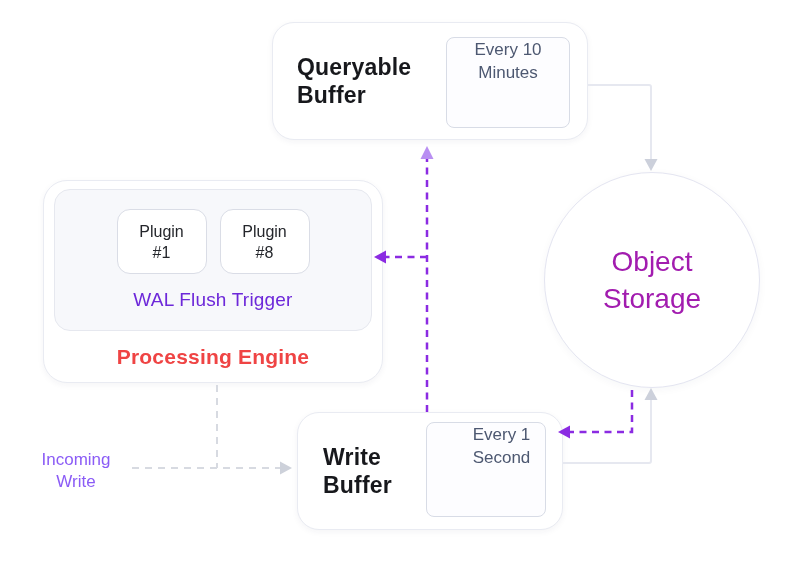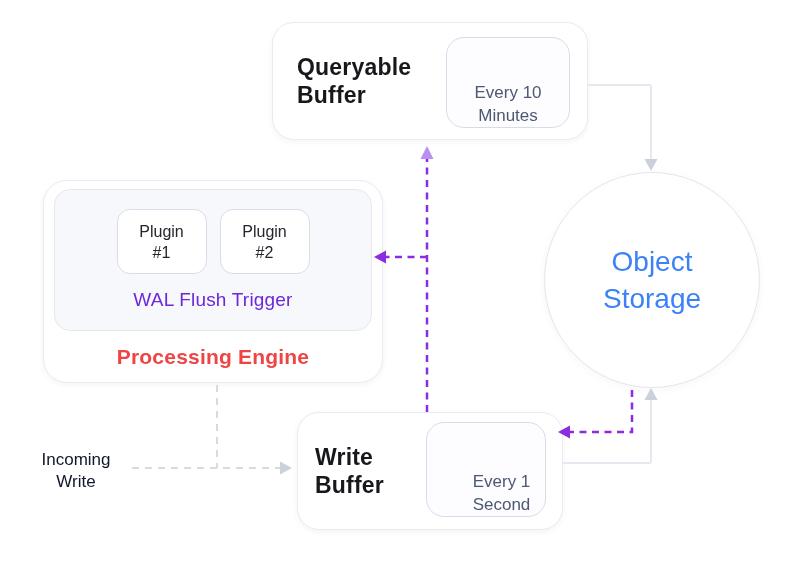--- a/index.html
+++ b/index.html
@@ -11,31 +11,31 @@
   .connectors{position:absolute;left:0;top:0;width:790px;height:579px;z-index:3;pointer-events:none;}
   
   .node{
     position:absolute;background:#ffffff;border:1.5px solid #e9ebf2;border-radius:22px;
     box-shadow:0 2px 6px rgba(30,40,80,0.05);z-index:2;box-sizing:border-box;
   }
   .node-title{
     font-weight:bold;color:#17181c;font-size:23px;line-height:28px;letter-spacing:.2px;
   }
   .badge{
-    position:absolute;background:#fdfdff;border:1.5px solid #d8dce6;border-radius:18px;
-    display:flex;align-items:flex-end;justify-content:center;text-align:center;
+    position:absolute;background:#fdfdff;border:1.5px solid #d8dce6;border-radius:8px;
+    display:flex;align-items:flex-start;justify-content:center;text-align:center;
     color:#4d5871;font-size:17px;line-height:23px;box-sizing:border-box;
   }
   
   .queryable{left:272px;top:22px;width:316px;height:118px;display:flex;align-items:center;}
   .queryable .node-title{margin-left:24px;width:136px;}
   .queryable .badge{right:17px;top:14px;width:124px;height:91px;}
   
   .writebuf{left:297px;top:412px;width:266px;height:118px;display:flex;align-items:center;}
-  .writebuf .node-title{margin-left:17px;width:95px;}
+  .writebuf .node-title{margin-left:25px;width:95px;}
   .writebuf .badge{right:16px;top:9px;width:120px;height:95px;padding-left:31px;}
   
   .engine{
     left:43px;top:180px;width:340px;height:203px;border-radius:24px;
     display:flex;flex-direction:column;padding:8px 10px 0 10px;
   }
   .wal-box{
     background:#f7f8fb;border:1.5px solid #e6e8ef;border-radius:16px;height:142px;
     box-sizing:border-box;display:flex;flex-direction:column;padding:19px 0 4px 0;
   }
@@ -53,25 +53,25 @@
   .engine-label{
     flex:1;display:flex;align-items:center;justify-content:center;
     font-weight:bold;color:#ef4444;font-size:21px;letter-spacing:.2px;
   }
   
   .storage{
     left:544px;top:172px;width:216px;height:216px;border-radius:50%;
     border:1.5px solid #e4e5f1;box-shadow:0 2px 8px rgba(30,40,80,0.04);
     display:flex;align-items:center;justify-content:center;text-align:center;
   }
-  .storage-title{color:#3b82f6;font-size:28px;line-height:37px;width:130px;}
+  .storage-title{color:#a21caf;font-size:28px;line-height:37px;width:130px;}
   
   .incoming{
     position:absolute;left:29px;top:449px;width:94px;text-align:center;
-    color:#0f172a;font-size:17px;line-height:22px;z-index:2;
+    color:#8b5cf6;font-size:17px;line-height:22px;z-index:2;
   }
 </style>
 </head>
 <body>
 
 <div class="canvas">
 
   <div class="node queryable">
     <div class="node-title">Queryable Buffer</div>
     <div class="badge">
@@ -79,21 +79,21 @@
     </div>
   </div>
 
   <div class="node engine">
     <div class="wal-box">
       <div class="plugins">
         <div class="plugin">
           <span>Plugin #1</span>
         </div>
         <div class="plugin">
-          <span>Plugin #2</span>
+          <span>Plugin #8</span>
         </div>
       </div>
       <div class="wal-label">WAL Flush Trigger</div>
     </div>
     <div class="engine-label">Processing Engine</div>
   </div>
 
   <div class="node storage">
     <div class="storage-title">Object Storage</div>
   </div>

